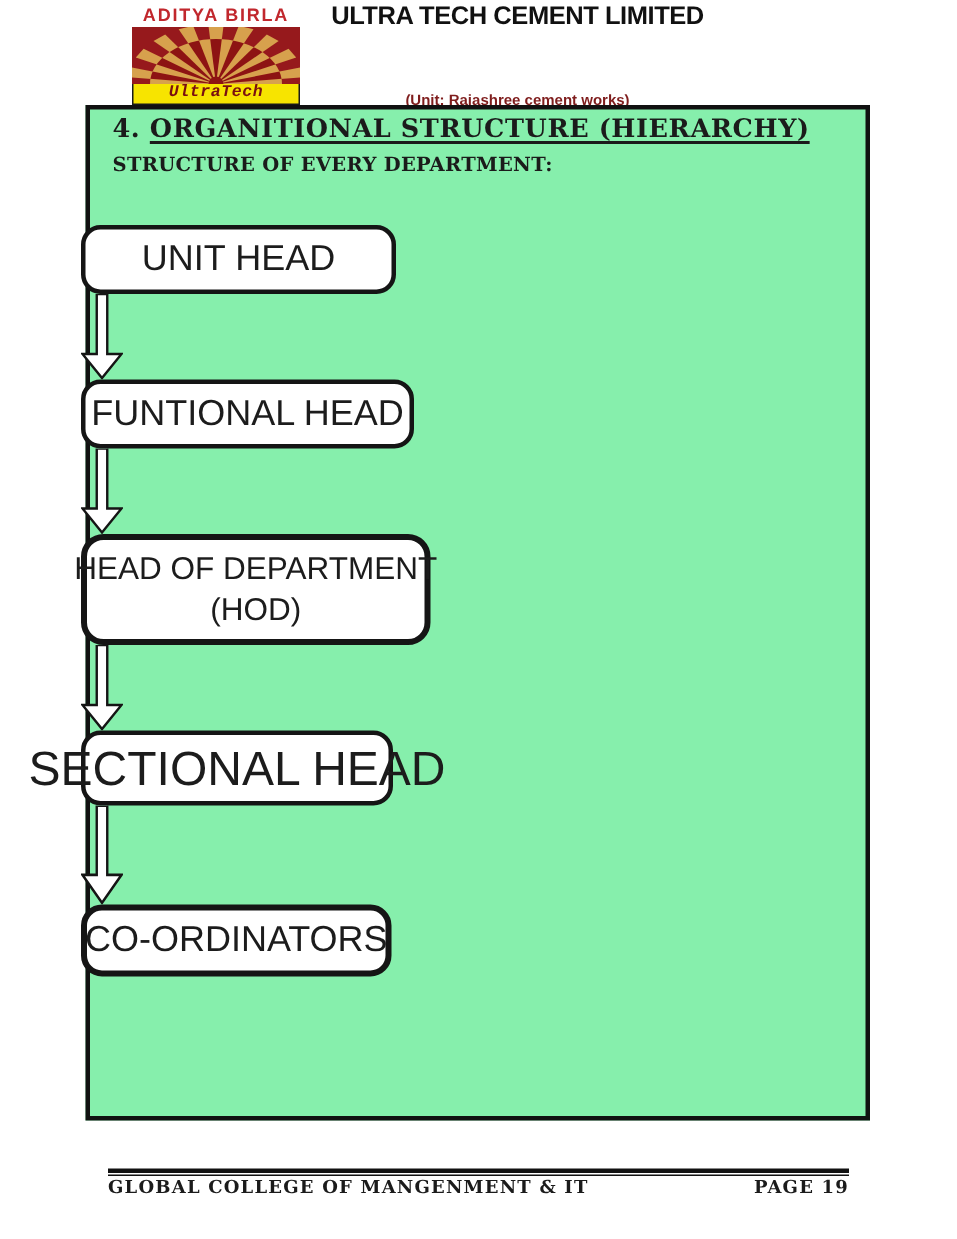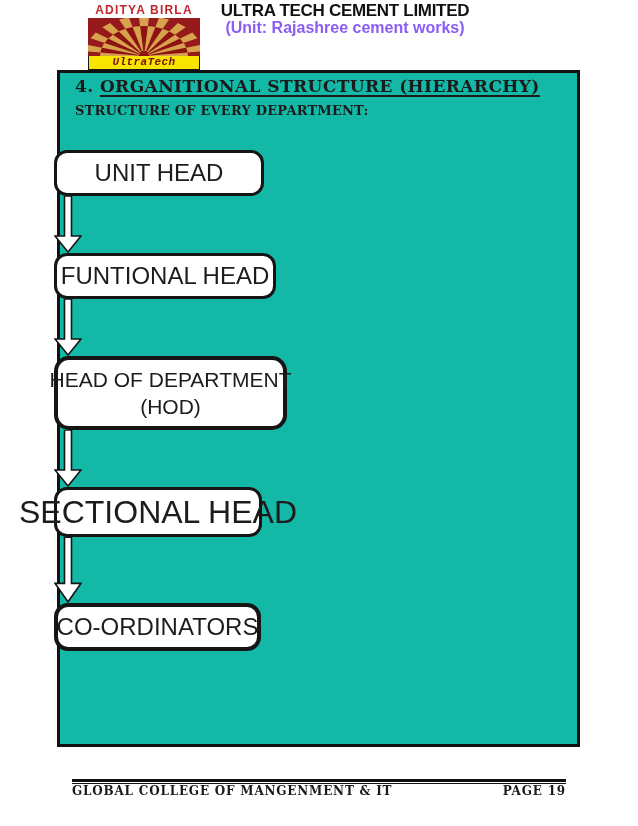--- a/index.html
+++ b/index.html
@@ -21,25 +21,25 @@
   .logo-band span{
     font-family:Liberation Mono, monospace;font-weight:bold;font-style:italic;
     font-size:11px;color:#7a1010;letter-spacing:.4px;line-height:11px;
   }
   
   .header-title{position:absolute;left:214px;top:2px;width:262px;text-align:center;}
   .header-company{
     font-weight:bold;font-size:17px;line-height:18px;letter-spacing:-0.3px;
     white-space:nowrap;color:#111;
   }
-  .header-unit{font-weight:bold;font-size:16px;line-height:16px;color:#8b5cf6;}
+  .header-unit{font-weight:bold;font-size:10px;line-height:16px;color:#7f1d1d;margin-top:40px;}
   
   .main-box{
     position:absolute;left:57px;top:70px;width:517px;height:671px;
-    border:3px solid #111;background:#14b8a6;
+    border:3px solid #111;background:#86efac;
   }
   .section-heading{
     position:absolute;top:3px;left:15px;white-space:nowrap;
     font-family:"DejaVu Serif",serif;font-weight:bold;font-size:17px;
     letter-spacing:.4px;color:#1b1b1b;
   }
   .section-heading .sec-title{
     text-decoration:underline;text-decoration-thickness:1.5px;text-underline-offset:3px;
   }
   .section-subtitle{

